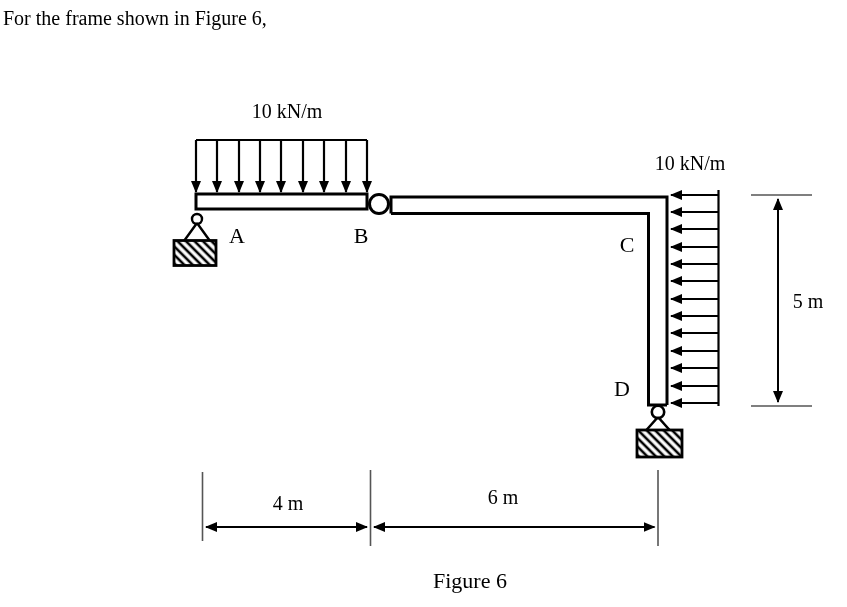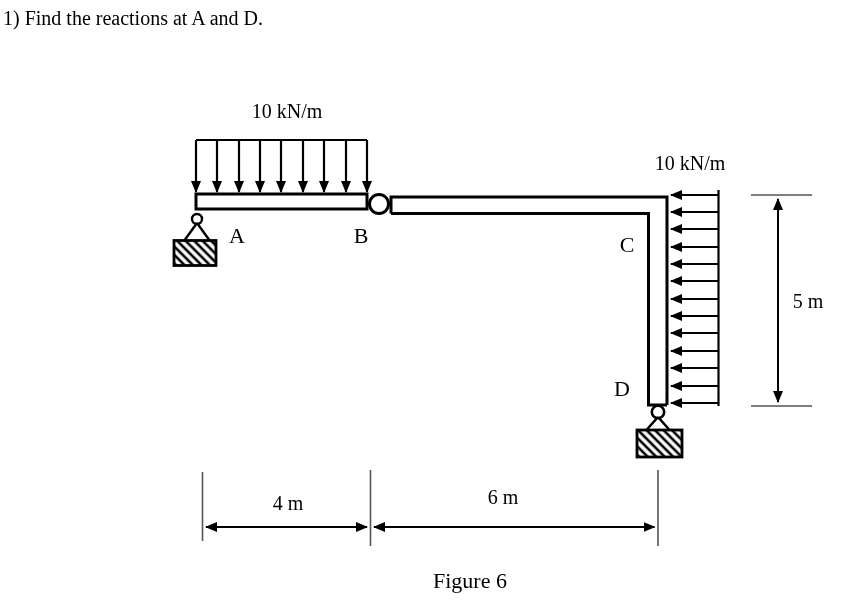--- a/index.html
+++ b/index.html
@@ -33,21 +33,21 @@
   }
   .lbl-20 { font-size: 20px; }
   .lbl-22 { font-size: 22px; }
 </style>
 </head>
 <body>
 
 <div class="page">
 
   <div class="problem-text">
-    <div>1) Find the reactions at A and D.</div>
+    <div>For the frame shown in Figure 6,</div>
   </div>
 
   <svg class="figure" viewBox="0 0 847 607">
     <defs>
       <marker id="ah" viewBox="0 0 12 10" refX="11" refY="5" markerWidth="12" markerHeight="10" markerUnits="userSpaceOnUse" orient="auto-start-reverse">
         <path d="M0,0 L12,5 L0,10 Z" fill="#000000"></path>
       </marker>
       <pattern id="hatch" width="6" height="6" patternUnits="userSpaceOnUse" patternTransform="rotate(-45)">
         <rect width="6" height="6" fill="#ffffff"></rect>
         <line x1="3" y1="0" x2="3" y2="6" stroke="#000000" stroke-width="2.6"></line>

